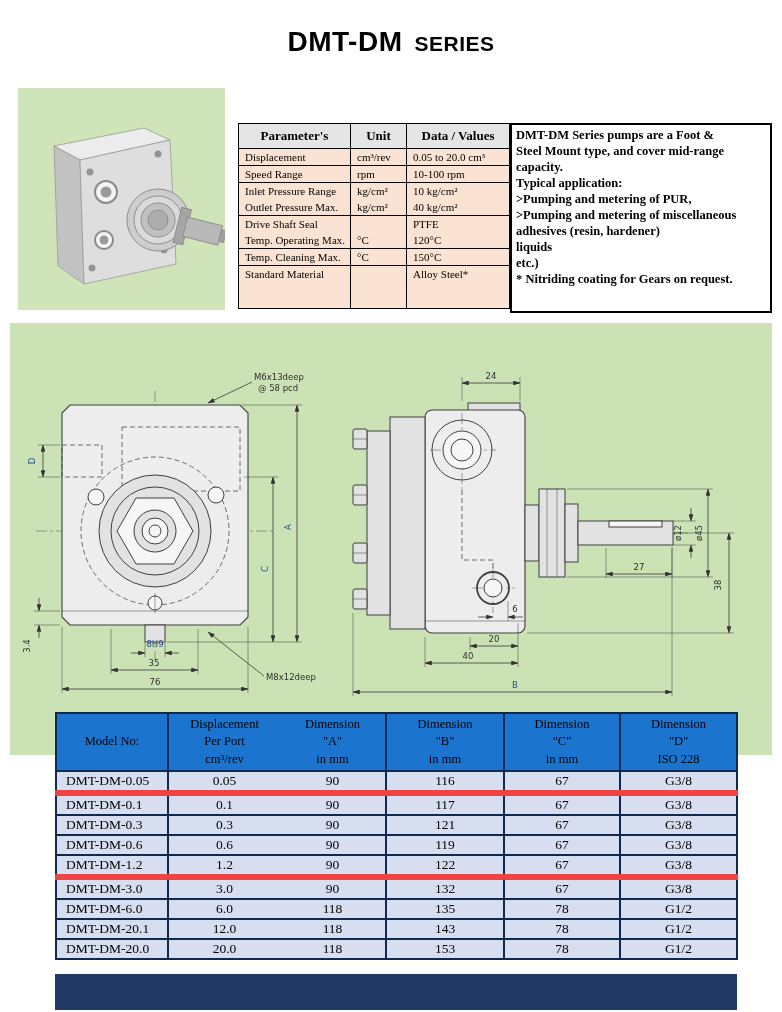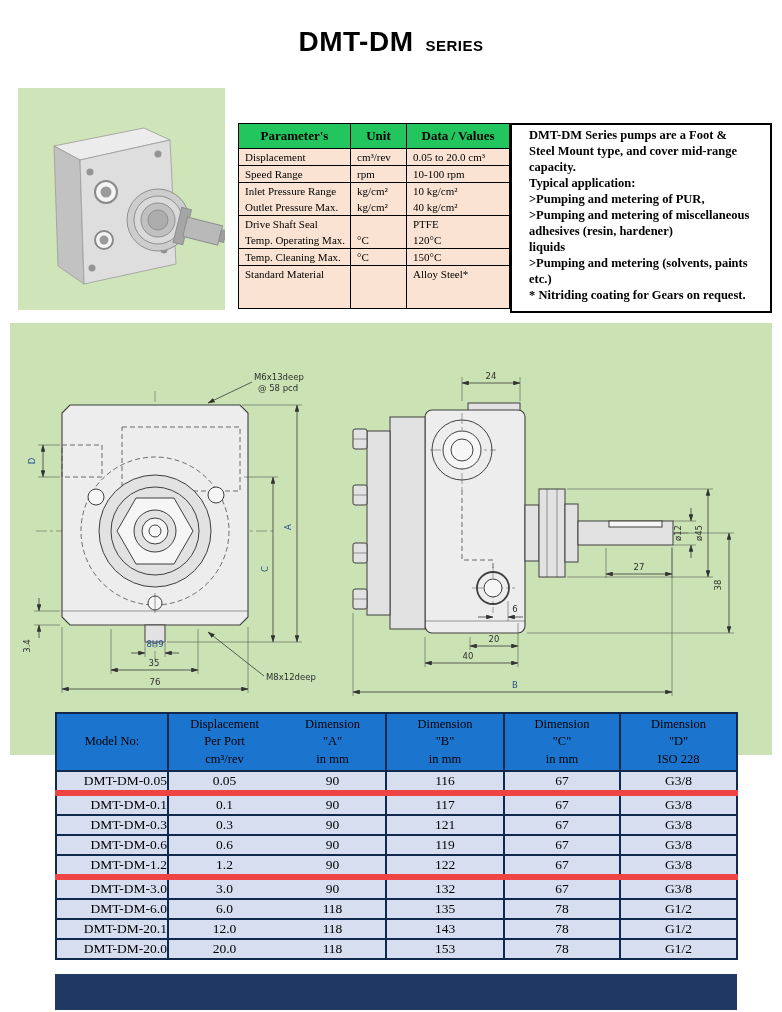--- a/index.html
+++ b/index.html
@@ -3,38 +3,38 @@
 <meta charset="utf-8">
 <style>
   html,body{margin:0;padding:0;background:#fff;}
   .page{position:relative;width:782px;height:1012px;background:#fff;overflow:hidden;
         font-family:"Liberation Serif",serif;color:#000;}
 
   
   .title{position:absolute;top:26px;left:0;width:100%;text-align:center;
          font-family:"Liberation Sans",sans-serif;font-weight:bold;}
   .title .main{font-size:28px;letter-spacing:.5px;}
-  .title .sub{font-size:15px;letter-spacing:.5px;margin-left:12px;}
+  .title .sub{font-size:21px;letter-spacing:.5px;margin-left:12px;}
 
   
   .photo{position:absolute;left:18px;top:88px;width:207px;height:222px;background:#cfe4b8;}
   .photo svg{display:block;width:100%;height:100%;}
 
   
   .specs{position:absolute;left:238px;top:123px;width:271px;border-collapse:collapse;
          table-layout:fixed;font-size:11px;border:1.5px solid #000;}
-  .specs th{background:#22c55e;font-size:13px;font-weight:bold;height:22px;border:1px solid #000;}
+  .specs th{background:#e5e5e5;font-size:13px;font-weight:bold;height:22px;border:1px solid #000;}
   .specs td{background:#fbe3d3;height:16px;padding:0 2px 0 6px;border-left:1px solid #000;
             border-right:1px solid #000;vertical-align:middle;}
   .specs tr.grp td{border-top:1px solid #000;}
   .specs tr.tall td{height:40px;vertical-align:top;padding-top:2px;margin-left:12px;}
 
   
   .desc{position:absolute;left:510px;top:123px;width:262px;height:190px;box-sizing:border-box;
-        border:2px solid #000;padding:2px 17px;font-weight:bold;font-size:12.5px;line-height:1.28;
+        border:2px solid #000;padding:2px 4px;font-weight:bold;font-size:12.5px;line-height:1.28;
         overflow:hidden;}
   .desc div{white-space:nowrap;}
 
   
   .drawing{position:absolute;left:10px;top:323px;width:762px;height:432px;background:#cbe2b4;}
   .drawing svg{display:block;width:100%;height:100%;}
   .drawing .o{fill:#ededed;stroke:#3f3f3f;stroke-width:1.1;}
   .drawing .o2{fill:#e2e2e2;stroke:#3f3f3f;stroke-width:1;}
   .drawing .o3{fill:#f6f6f6;stroke:#3f3f3f;stroke-width:1;}
   .drawing .nf{fill:none;stroke:#3f3f3f;stroke-width:1;}
@@ -50,21 +50,21 @@
   .models{position:absolute;left:55px;top:712px;width:681px;border-collapse:collapse;
           table-layout:fixed;background:#d6def0;border:2px solid #10294e;}
   .models th{background:#1b74ce;color:#000;font-weight:normal;font-size:12.5px;height:56px;
              vertical-align:middle;padding:0;border-left:2px solid #10294e;
              border-bottom:2.5px solid #10294e;}
   .models th div{line-height:1.4;text-align:center;}
   .models td{height:18px;font-size:13.5px;text-align:center;border-left:2px solid #10294e;
              border-top:2px solid #10294e;padding:0;}
   .models th.nb,.models td.nb{border-left:none;}
   .models tr.cont td{border-top:6px solid #ef4444;}
-  .models td.model{text-align:right;}
+  .models td.model{text-align:left;padding-left:9px;}
 
   
   .footer-bar{position:absolute;left:55px;top:974px;width:682px;height:36px;background:#1f3864;}
 </style>
 </head>
 <body>
 
 <div class="page">
 
   <div class="title">
@@ -157,21 +157,20 @@
 
   <div class="desc">
     <div>DMT-DM Series pumps are a Foot &amp;</div>
     <div>Steel Mount type, and cover mid-range</div>
     <div>capacity.</div>
     <div>Typical application:</div>
     <div>&gt;Pumping and metering of PUR,</div>
     <div>&gt;Pumping and metering of miscellaneous</div>
     <div>adhesives (resin, hardener)</div>
     <div>liquids</div>
-    <div>&gt;Pumping and metering (solvents, paints</div>
     <div>etc.)</div>
     <div>* Nitriding coating for Gears on request.</div>
   </div>
 
   <div class="drawing">
     <svg viewBox="0 0 762 368">
       <defs>
         <marker id="mE" markerWidth="9" markerHeight="6" refX="8.5" refY="3" orient="auto">
             <path d="M0,0L9,3L0,6Z" fill="#333"></path>
           </marker>

